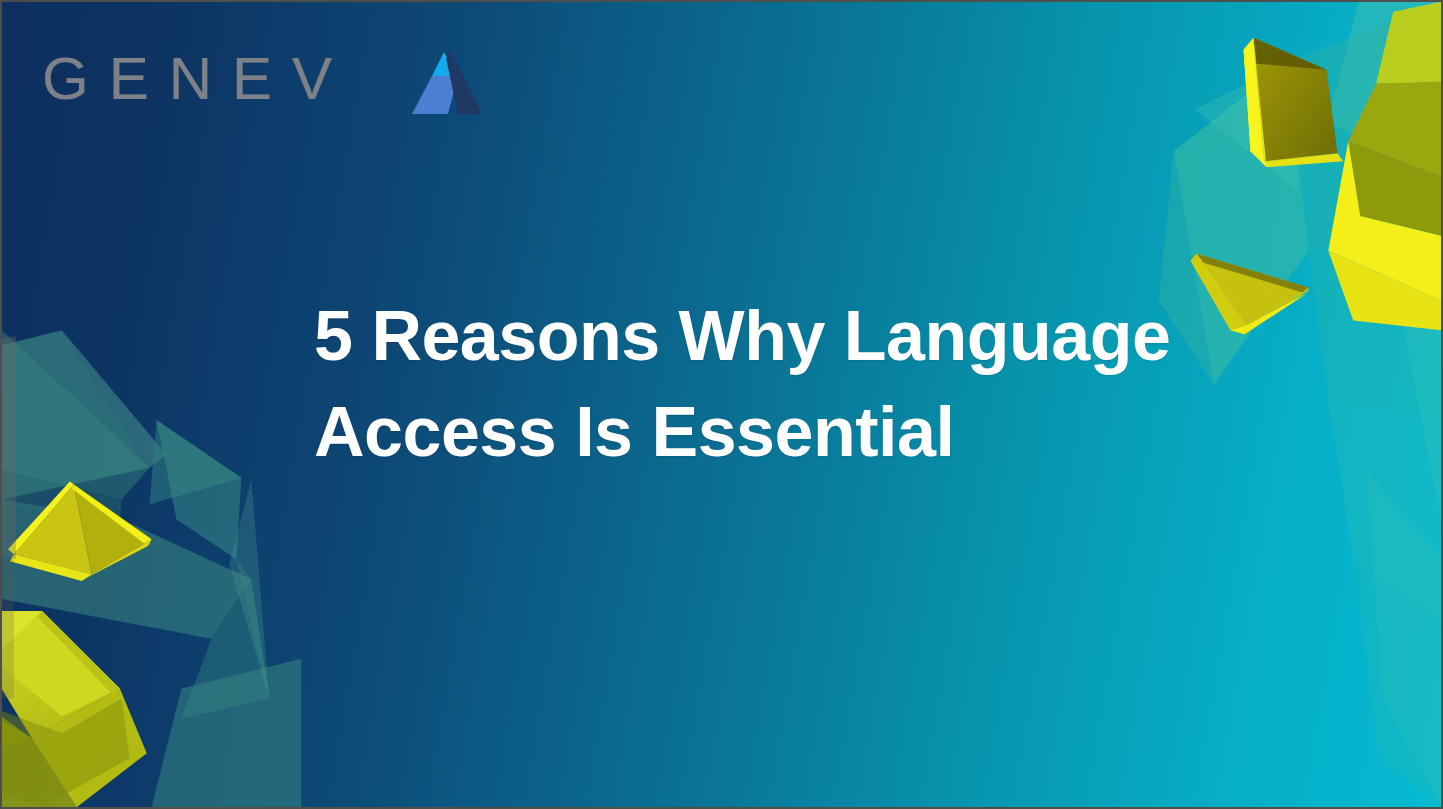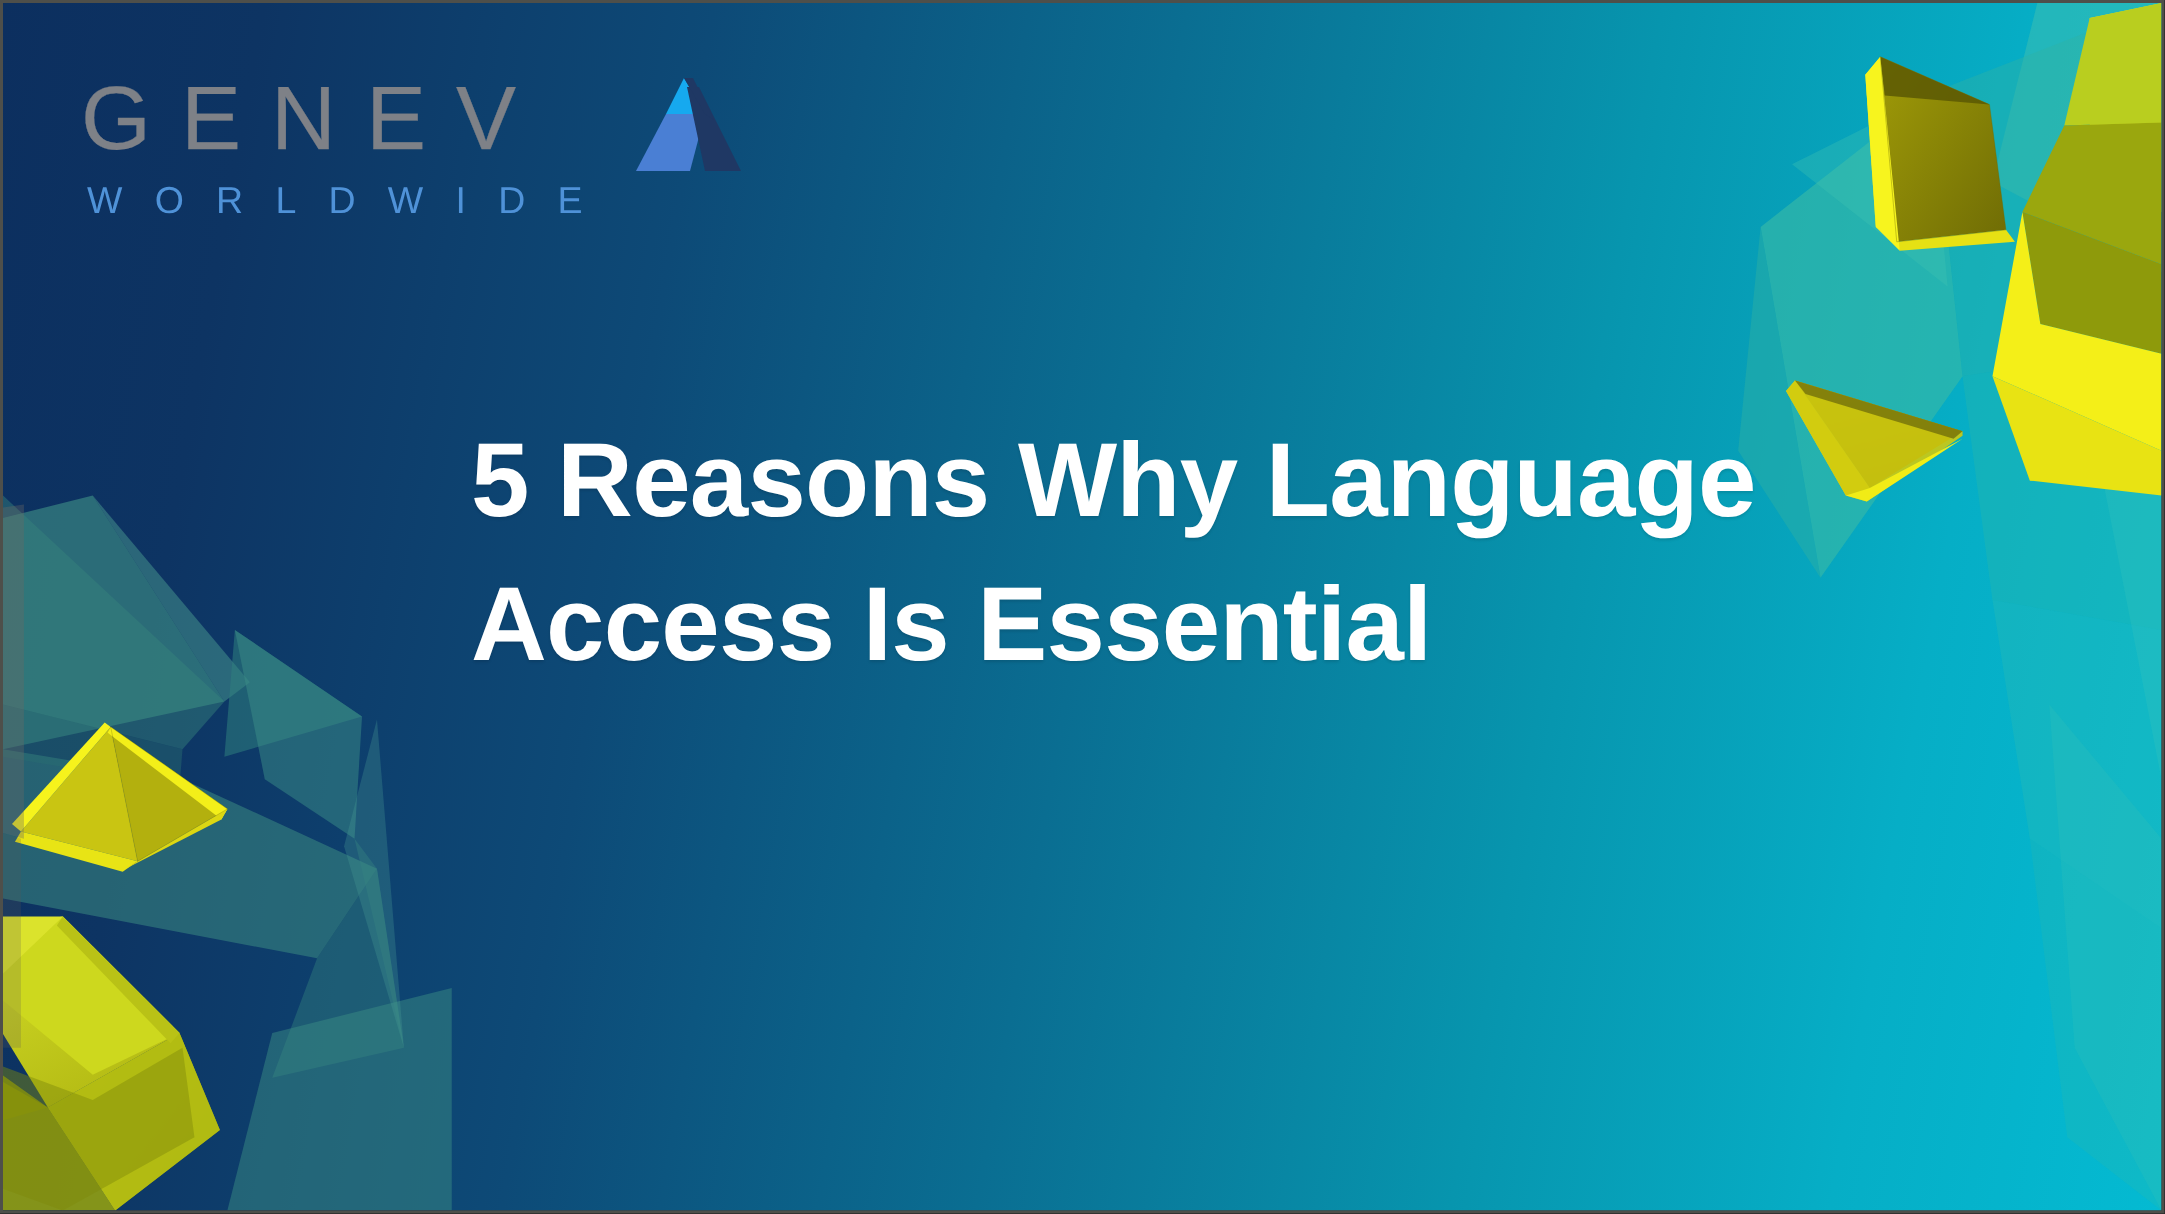--- a/index.html
+++ b/index.html
@@ -39,21 +39,21 @@
     top: 0; left: 0;
     width: 100%;
     height: 100%;
     pointer-events: none;
   }
   .art svg { display: block; width: 100%; height: 100%; }
 
   
   .logo {
     position: absolute;
-    left: 52px;
+    left: 40px;
     top: 46px;
     width: 400px;
     height: 116px;
     text-decoration: underline;
   }
   .logo-word {
     position: absolute;
     left: 0;
     top: 0;
     height: 62px;
@@ -87,21 +87,21 @@
     font-weight: 400;
     letter-spacing: 21.5px;
     line-height: 1;
     white-space: nowrap;
   }
 
   
   .title-block {
     position: absolute;
     left: 312px;
-    top: 270px;
+    top: 286px;
     width: 900px;
   }
   .title-line {
     color: #ffffff;
     font-family: "Liberation Sans", sans-serif;
     font-size: 70px;
     font-weight: bold;
     line-height: 96px;
     letter-spacing: -0.5px;
     white-space: nowrap;
@@ -230,21 +230,20 @@
 
         <polygon points="42,0 56,24 30,24" fill="#16a9ef"></polygon>
 
         <polygon points="30,24 56,24 46,62 10,62" fill="#4a7fd4"></polygon>
 
         <polygon points="44,6 52,6 80,62 56,62" fill="#1f3864"></polygon>
         <polygon points="56,24 42,0 48,0 62,28" fill="#1f3864"></polygon>
       </svg>
     </div>
 
-    <div class="logo-sub">WORLDWIDE</div>
   </div>
 
   <div class="title-block">
     <div class="title-line">5 Reasons Why Language</div>
     <div class="title-line">Access Is Essential</div>
   </div>
 
 </div>
 
 </body></html>

